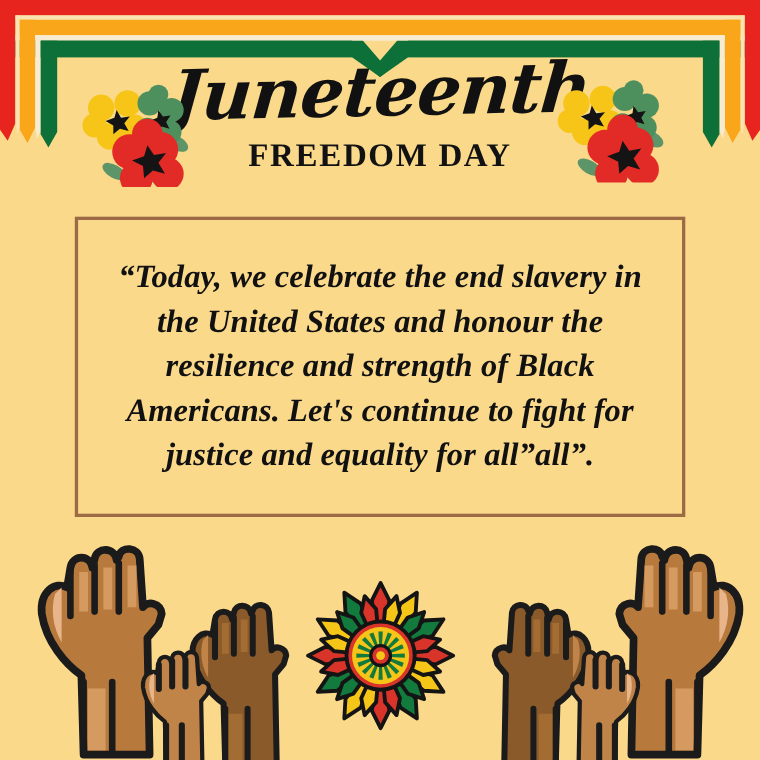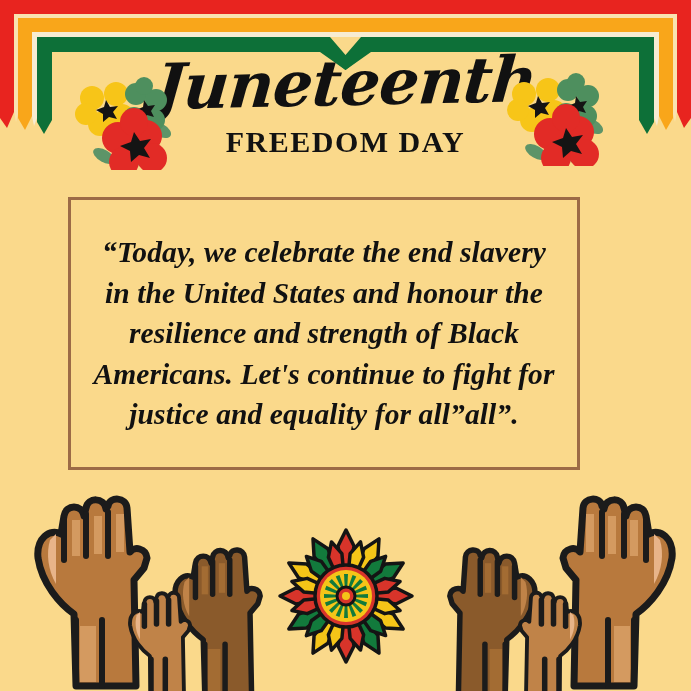--- a/index.html
+++ b/index.html
@@ -65,21 +65,21 @@
     height: 98px;
   }
   #flower-cluster-left  { left: 74px;  top: 72px; }
   #flower-cluster-right { left: 506px; top: 68px; }
 
   
   #quote-box {
     position: absolute;
     left: 68px;
     top: 197px;
-    width: 512px;
+    width: 555px;
     height: 273px;
     border: 3px solid #9c6b46;
     box-sizing: border-box;
     display: flex;
     align-items: center;
     justify-content: center;
   }
   #quote-text {
     font-family: "Liberation Serif", serif;
     font-weight: bold;

